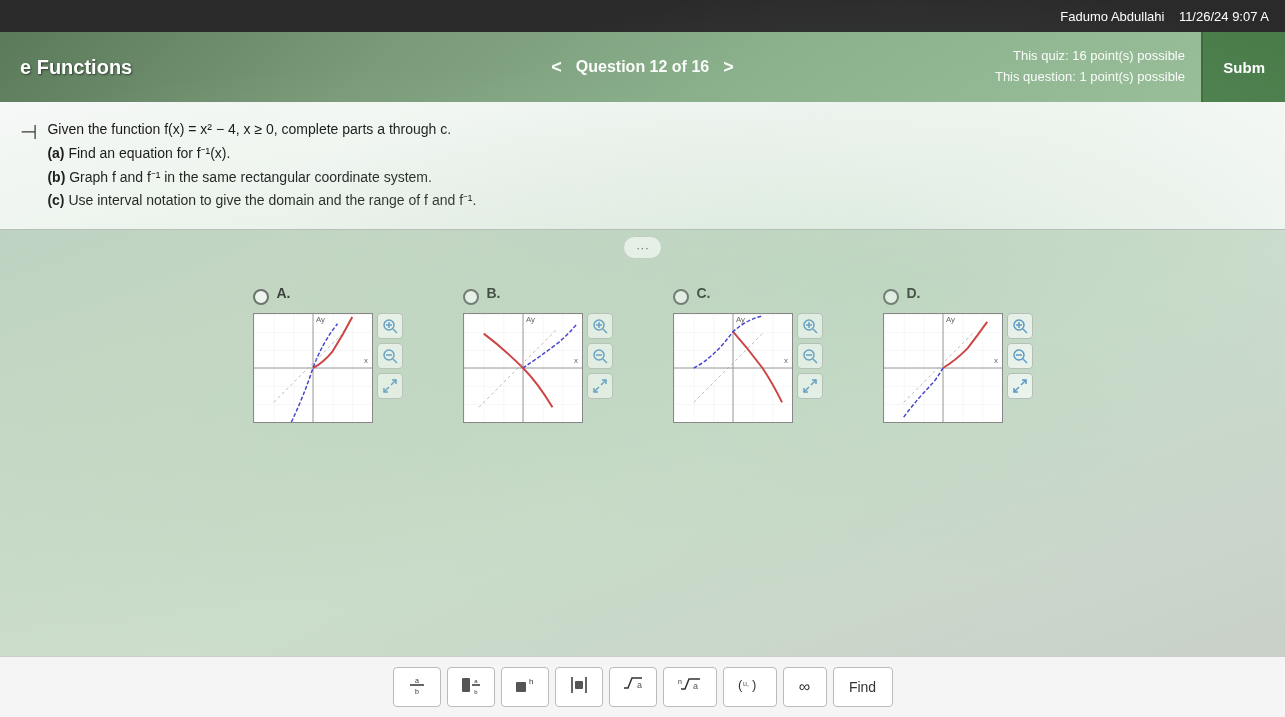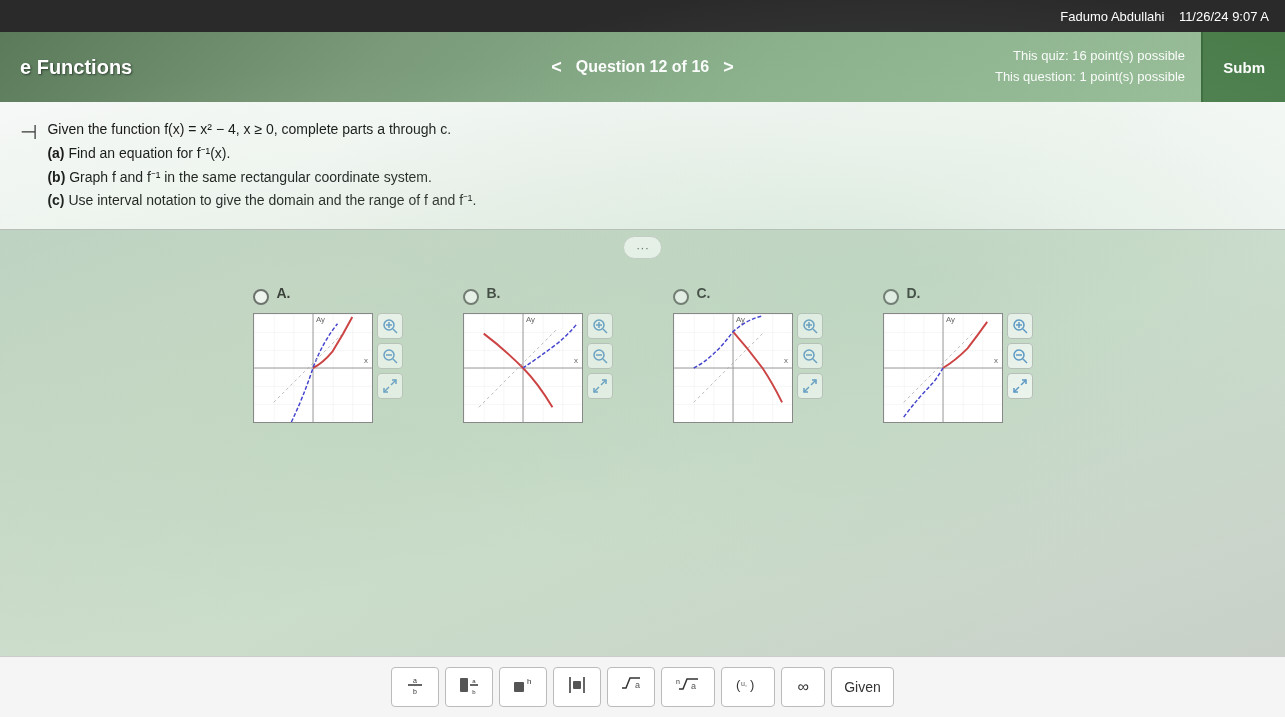--- a/index.html
+++ b/index.html
@@ -596,15 +596,15 @@
     <svg width="28" height="22" viewBox="0 0 28 22">
         <text x="2" y="15" font-size="13" fill="#333">(</text>
         <text x="7" y="12" font-size="7" fill="#555">u,</text>
         <text x="16" y="15" font-size="13" fill="#333">)</text>
       </svg>
   </button>
   <button class="toolbar-btn" title="Infinity">
     <span>∞</span>
   </button>
   <button class="toolbar-btn more" title="More">
-    <span>Given</span>
+    <span>Find</span>
   </button>
 </div>
 
 </body></html>

